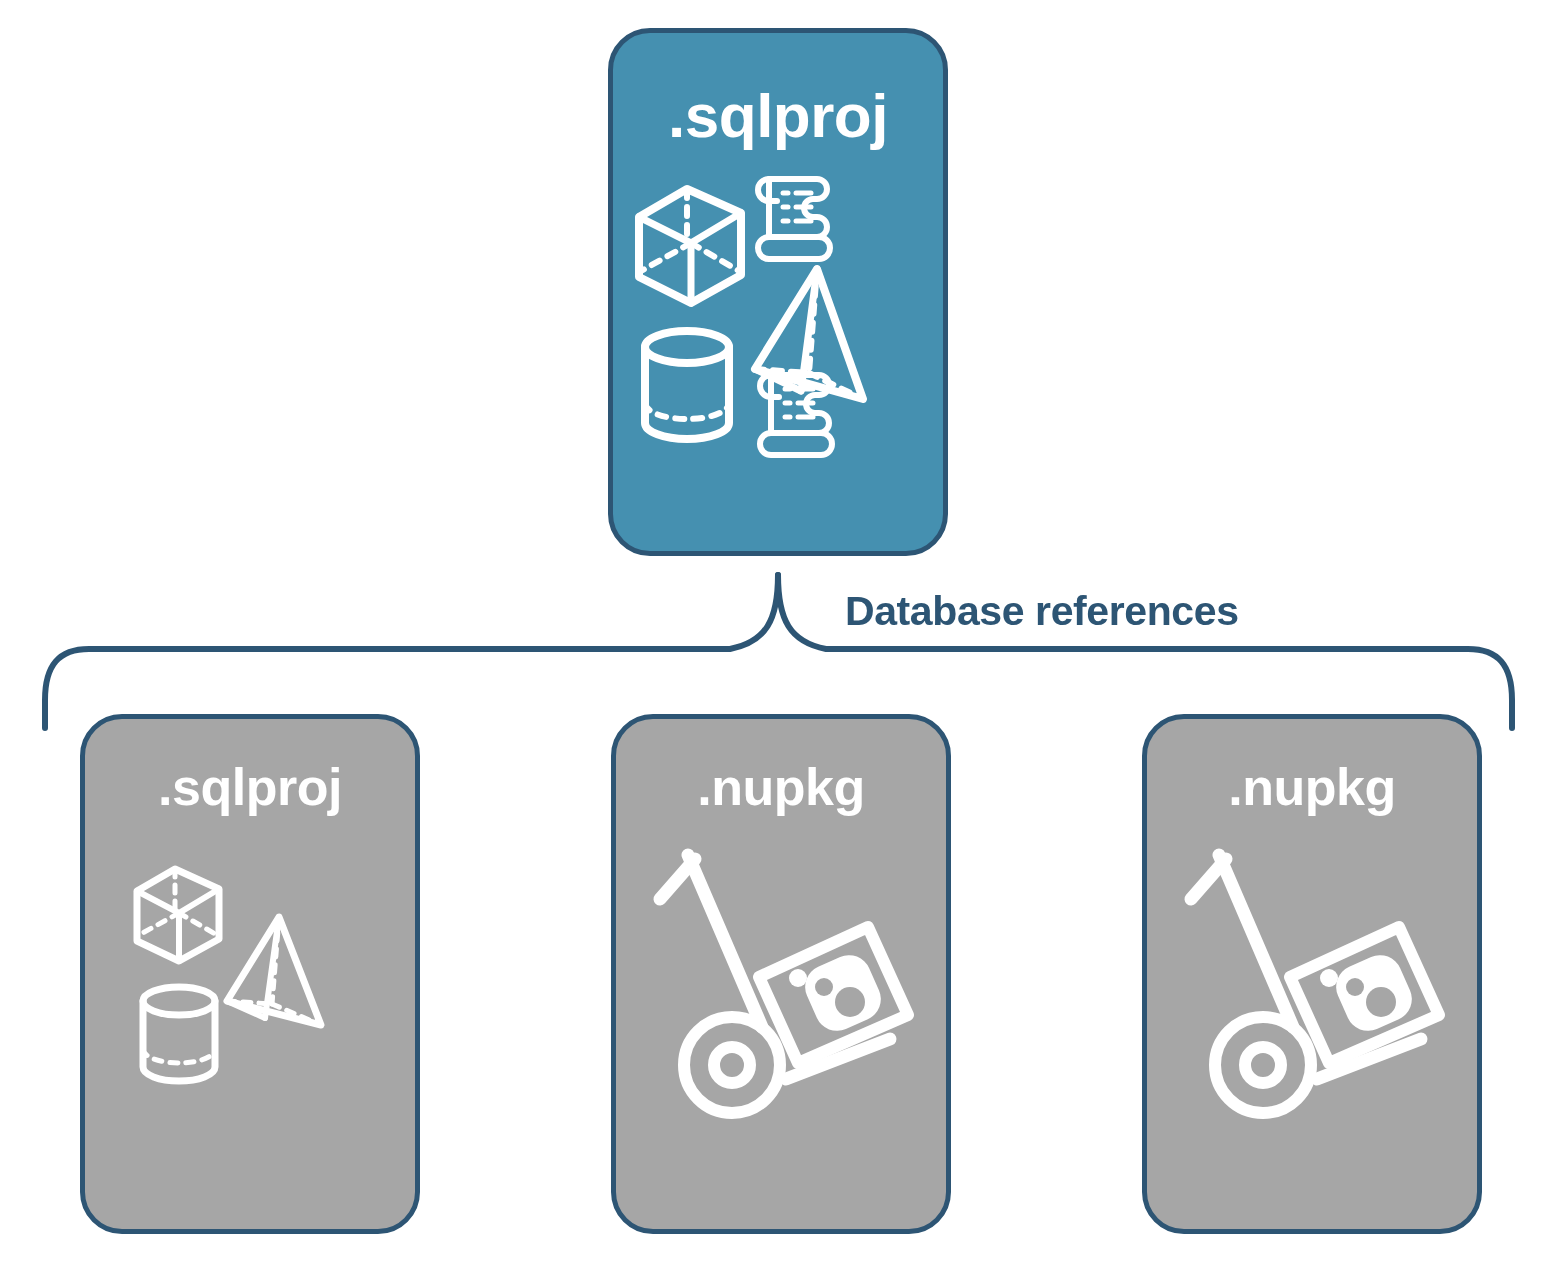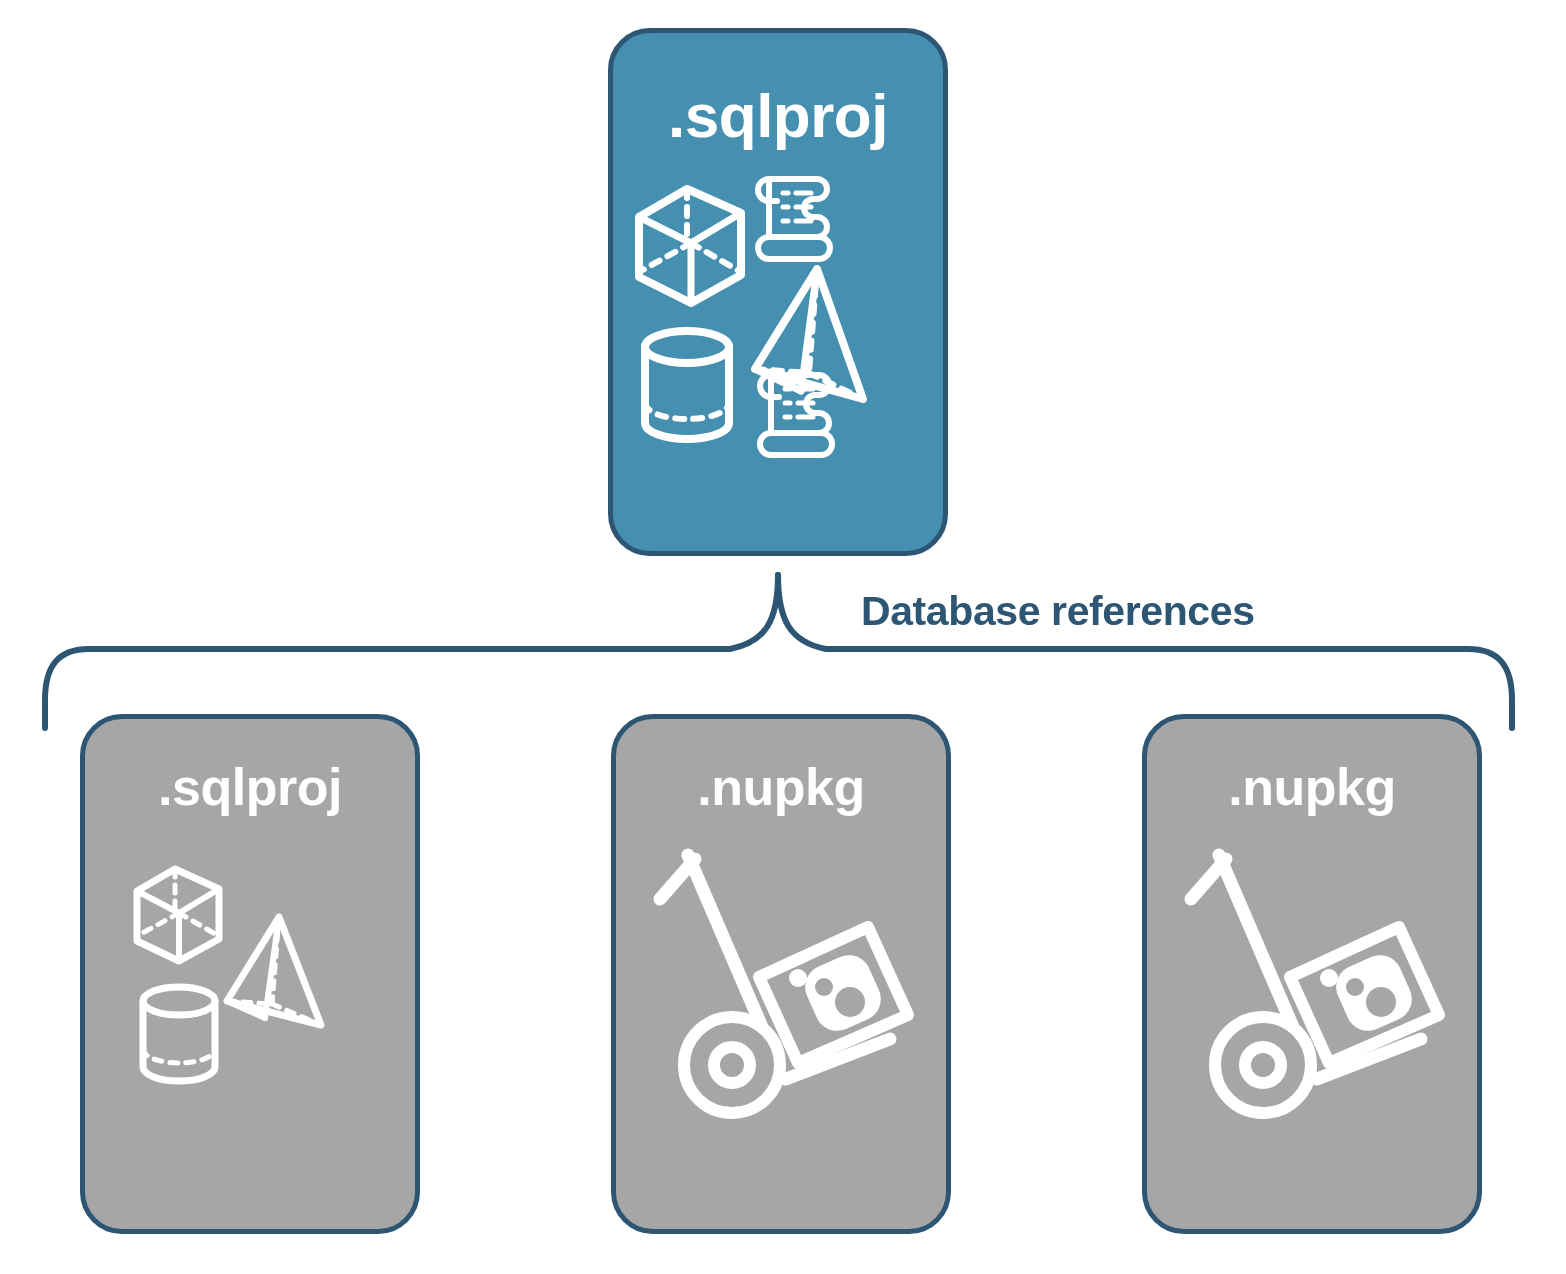--- a/index.html
+++ b/index.html
@@ -102,21 +102,20 @@
   }
   #brace-label {
     position: absolute;
     left: 845px;
     top: 588px;
     color: #2d5574;
     font-size: 41px;
     font-weight: bold;
     letter-spacing: -0.4px;
     white-space: nowrap;
-    margin-left: 16px;
   }
 </style>
 </head>
 <body>
 
 <div id="diagram">
 
   <div class="card" id="card-root">
     <div class="card-title">.sqlproj</div>
 

